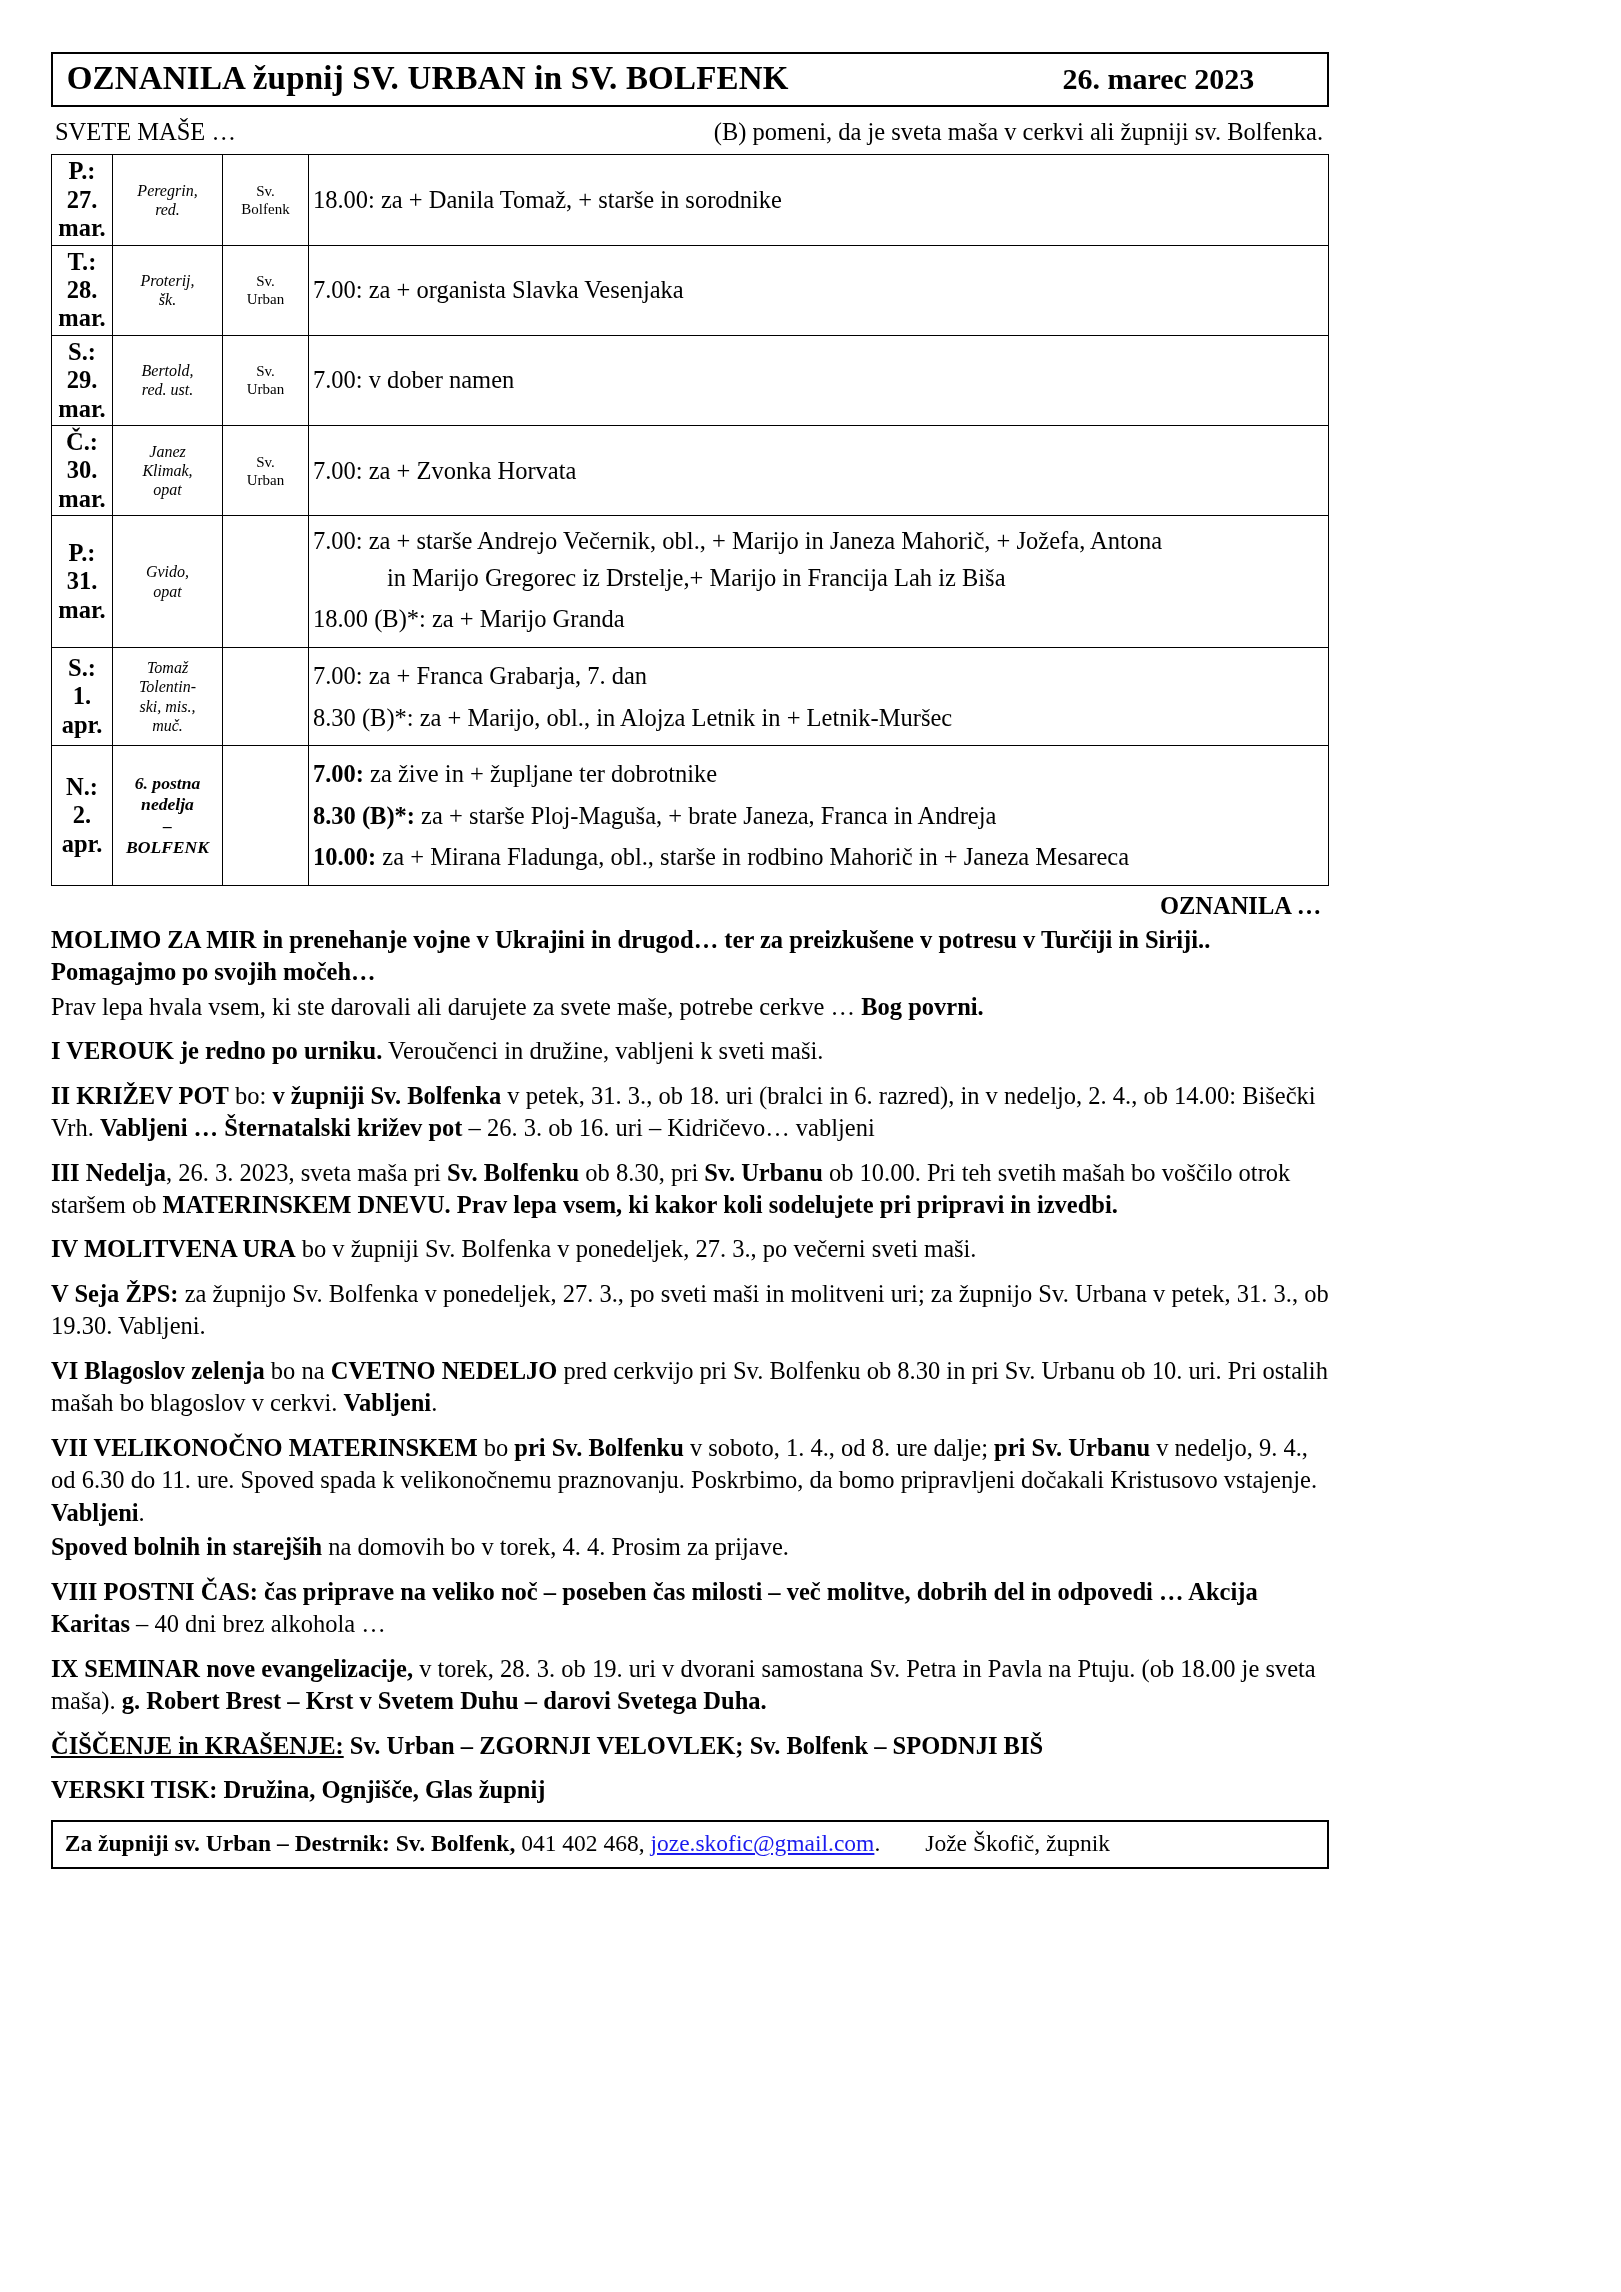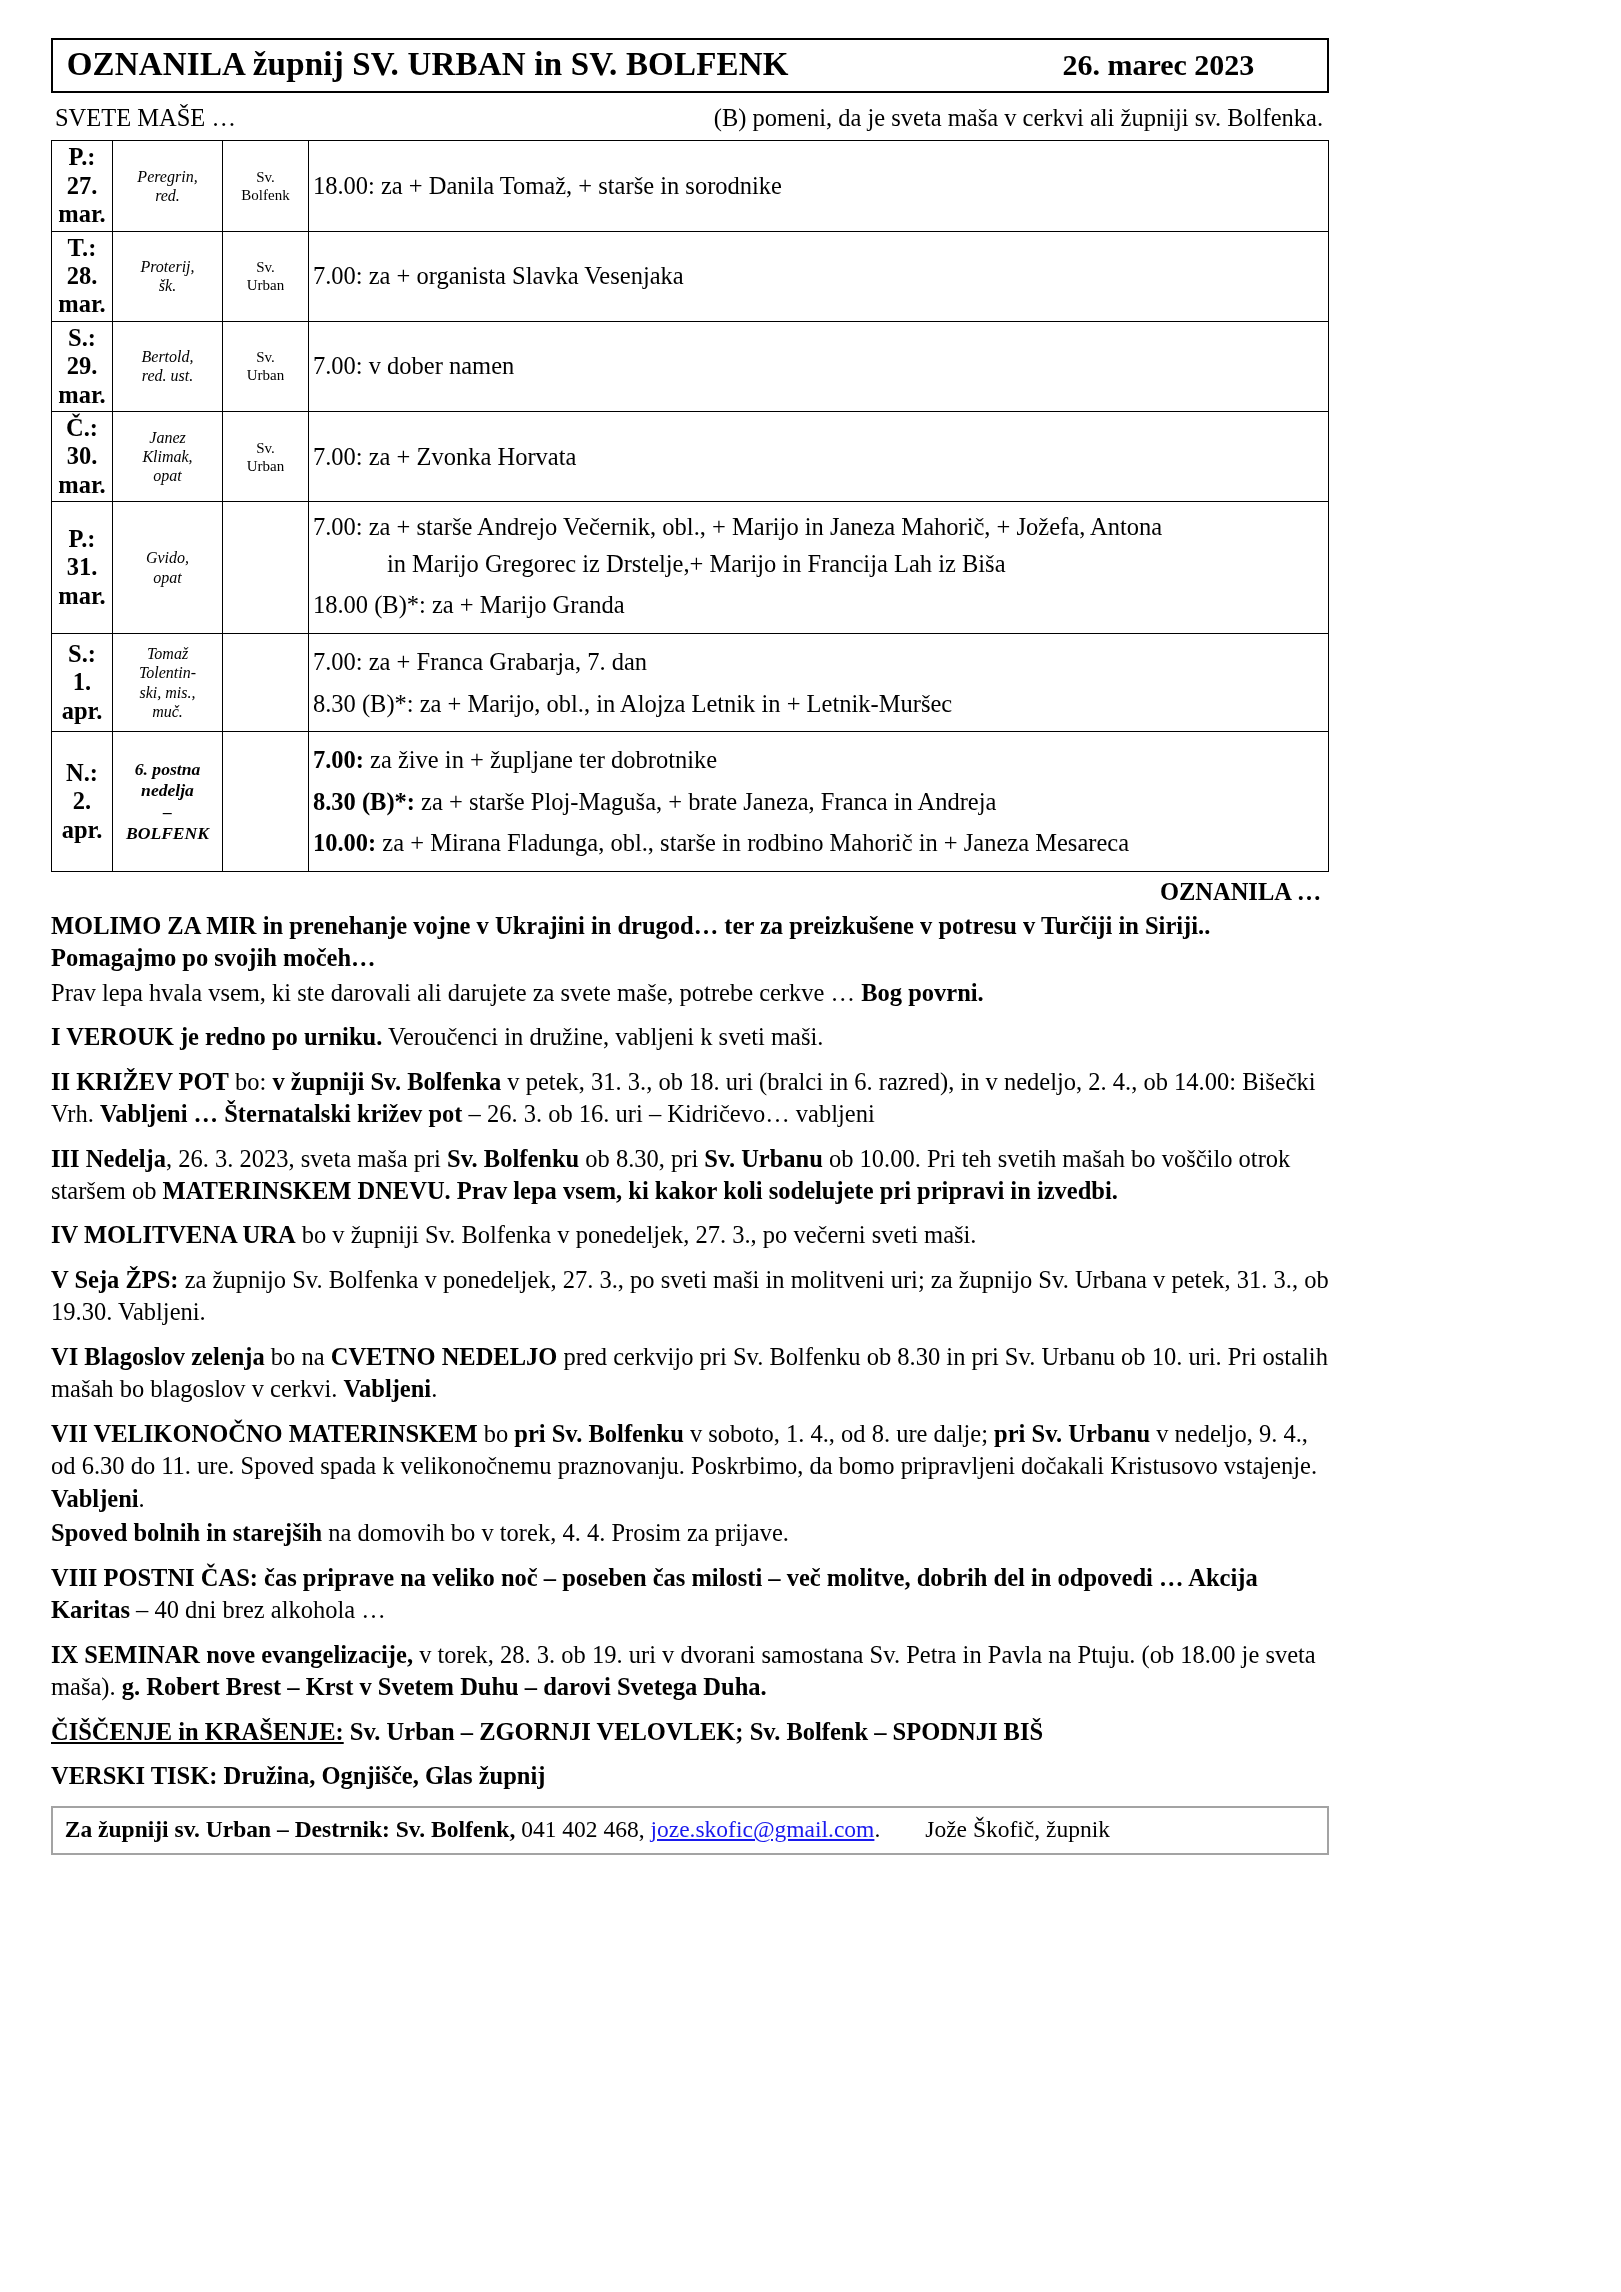--- a/index.html
+++ b/index.html
@@ -12,21 +12,21 @@
     height: 2293px;
     font-family: "Liberation Serif", "DejaVu Serif", serif;
     color: #000000;
     position: relative;
     overflow: hidden;
   }
   .page {
     box-sizing: border-box;
     width: 1380px;
     min-height: 2293px;
-    padding: 38px 51px 0 51px;
+    padding: 52px 51px 0 51px;
     font-family: Liberation Serif, serif;
   }
 
   
   .title-box {
     border: 2px solid #000;
     padding: 5.9px 13.7px 7.8px 13.7px;
     display: flex;
     align-items: baseline;
     justify-content: space-between;
@@ -116,21 +116,21 @@
     line-height: 1.33;
     text-align: left;
   }
   p.ann.first { margin-top: 3.9px; }
   p.ann.sub { margin-top: 2px; }
   .b { font-weight: bold; }
   .u { text-decoration: underline; }
 
   
   .footer-box {
-    border: 2px solid #a3a3a3;
+    border: 2px solid #000000;
     margin-top: 13.7px;
     padding: 7.8px 11.8px 9.8px 11.8px;
     font-size: 23.5px;
   }
   .footer-box .mail {
     color: #1a1aee;
     text-decoration: underline;
   }
   .footer-box .sign { padding-left: 45px; }
 </style>

